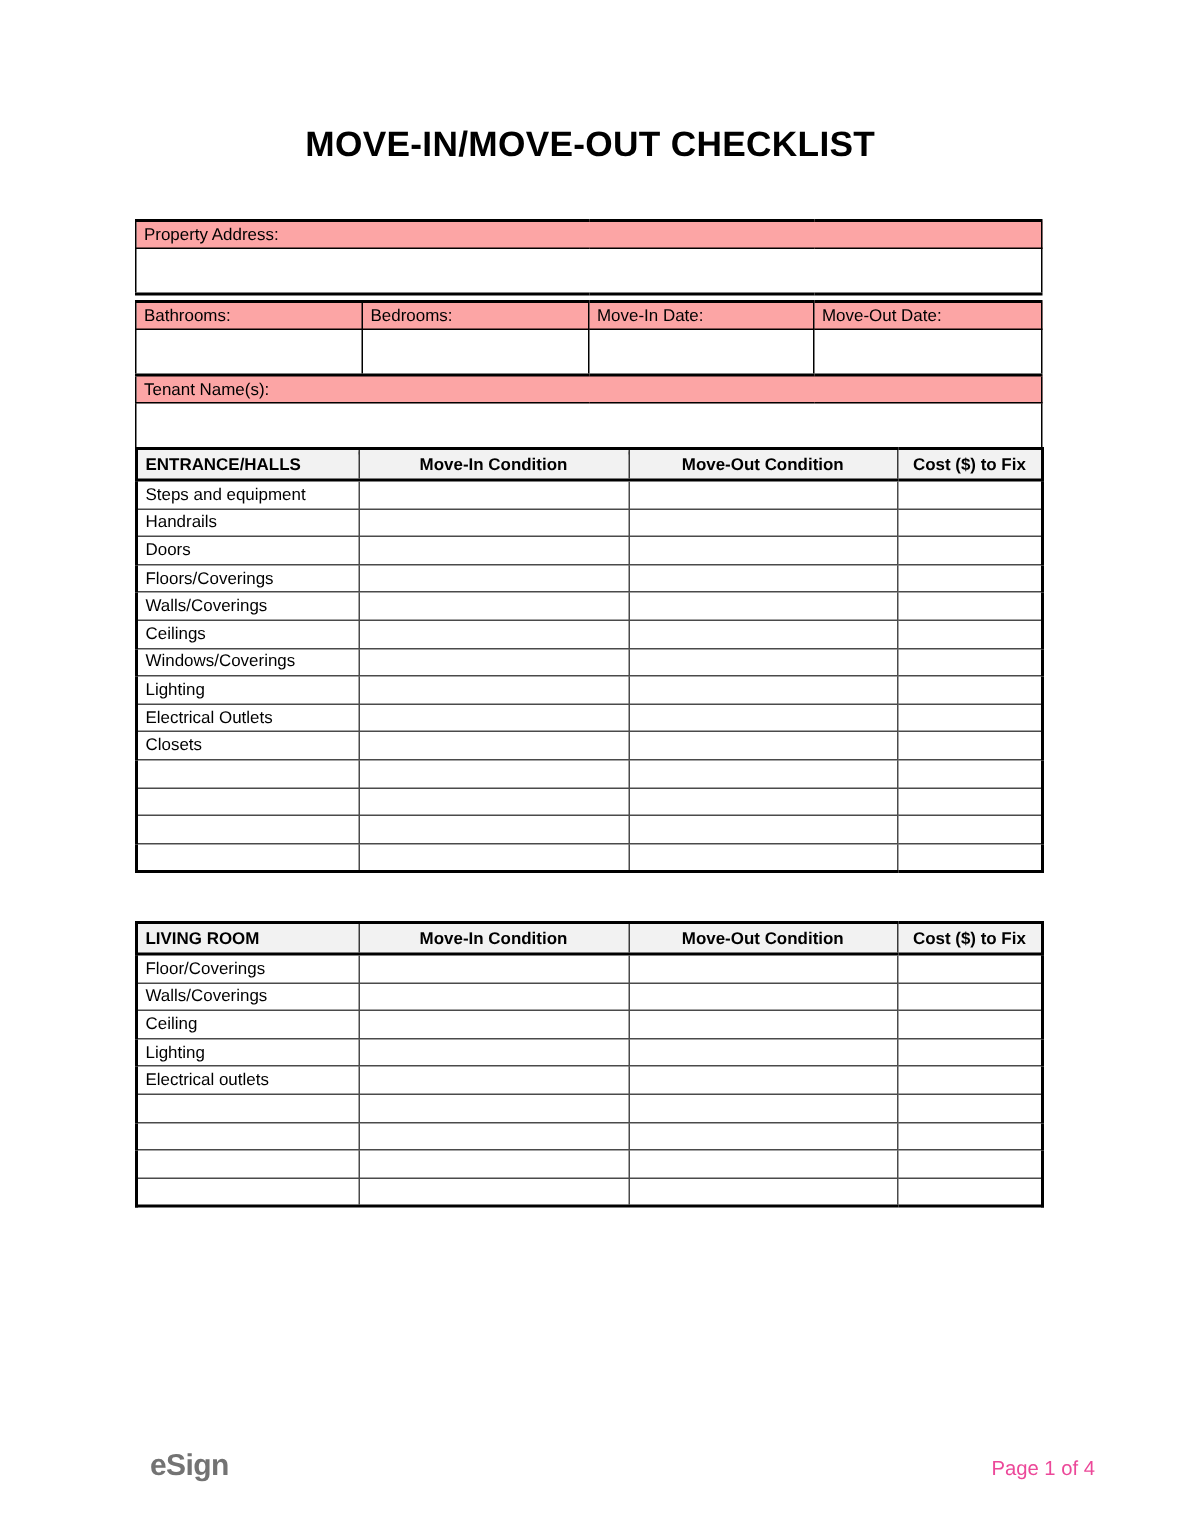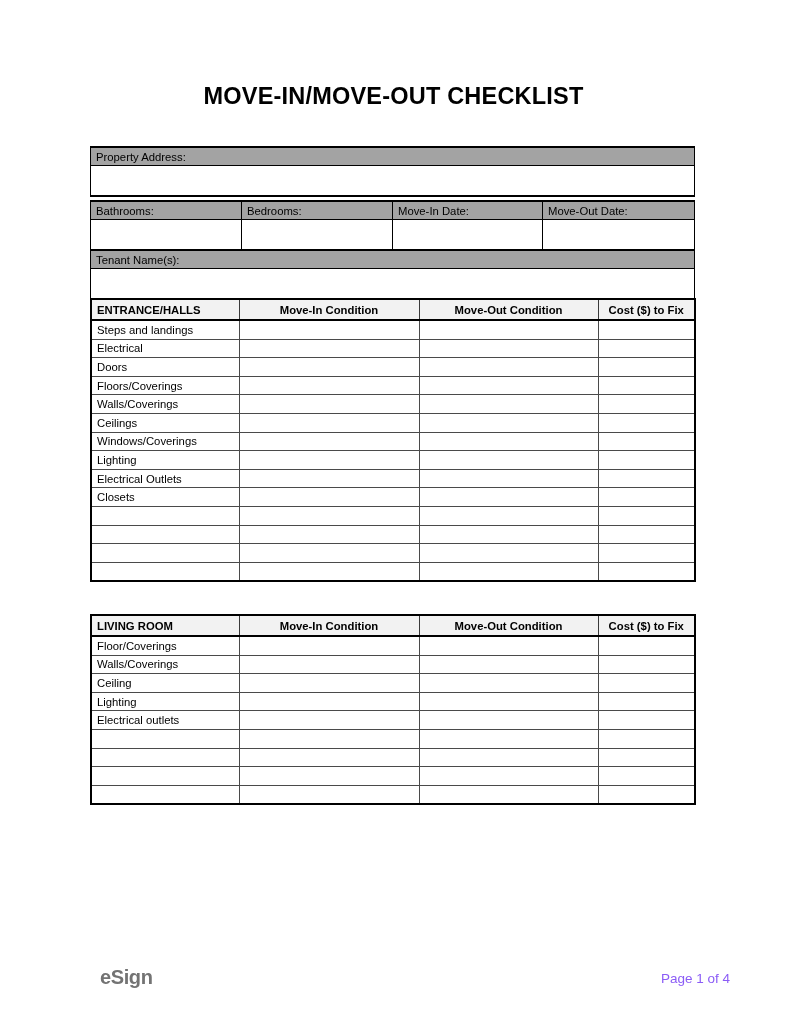--- a/index.html
+++ b/index.html
@@ -55,21 +55,21 @@
     text-align: left;
   }
 
   
   #property-table { top: 146px; }
   #property-table td {
     height: 17px;
     border: 1px solid #000;
   }
   .lbl-cell {
-    background: #a3a3a3;
+    background: #fca5a5;
     font-weight: bold;
     font-size: 11.3px;
     padding: 0 0 0 5px !important;
     height: 17px !important;
     border-top: 2.2px solid #000 !important;
     border-bottom: 1.6px solid #000 !important;
   }
   .val-cell {
     background: #ffffff;
     height: 29px !important;
@@ -144,21 +144,21 @@
     font-size: 20px;
     font-weight: bold;
     letter-spacing: -0.4px;
     color: #737373;
   }
   .footer-page {
     position: absolute;
     right: 93px;
     top: 971px;
     font-size: 13.5px;
-    color: #8b5cf6;
+    color: #ec4899;
   }
 </style>
 </head>
 <body>
 
 <div class="page">
 
   <div class="doc-title">MOVE-IN/MOVE-OUT CHECKLIST</div>
 
   <table class="tbl" id="property-table">
@@ -209,27 +209,27 @@
     <thead>
       <tr>
         <th class="h-item">ENTRANCE/HALLS</th>
         <th class="h-mid">Move-In Condition</th>
         <th class="h-mid">Move-Out Condition</th>
         <th class="h-cost">Cost ($) to Fix</th>
       </tr>
     </thead>
     <tbody>
         <tr>
-          <td class="item">Steps and landings</td>
-          <td></td>
-          <td></td>
-          <td class="cost"></td>
-        </tr>
-        <tr>
-          <td class="item">Electrical</td>
+          <td class="item">Steps and equipment</td>
+          <td></td>
+          <td></td>
+          <td class="cost"></td>
+        </tr>
+        <tr>
+          <td class="item">Handrails</td>
           <td></td>
           <td></td>
           <td class="cost"></td>
         </tr>
         <tr>
           <td class="item">Doors</td>
           <td></td>
           <td></td>
           <td class="cost"></td>
         </tr>

